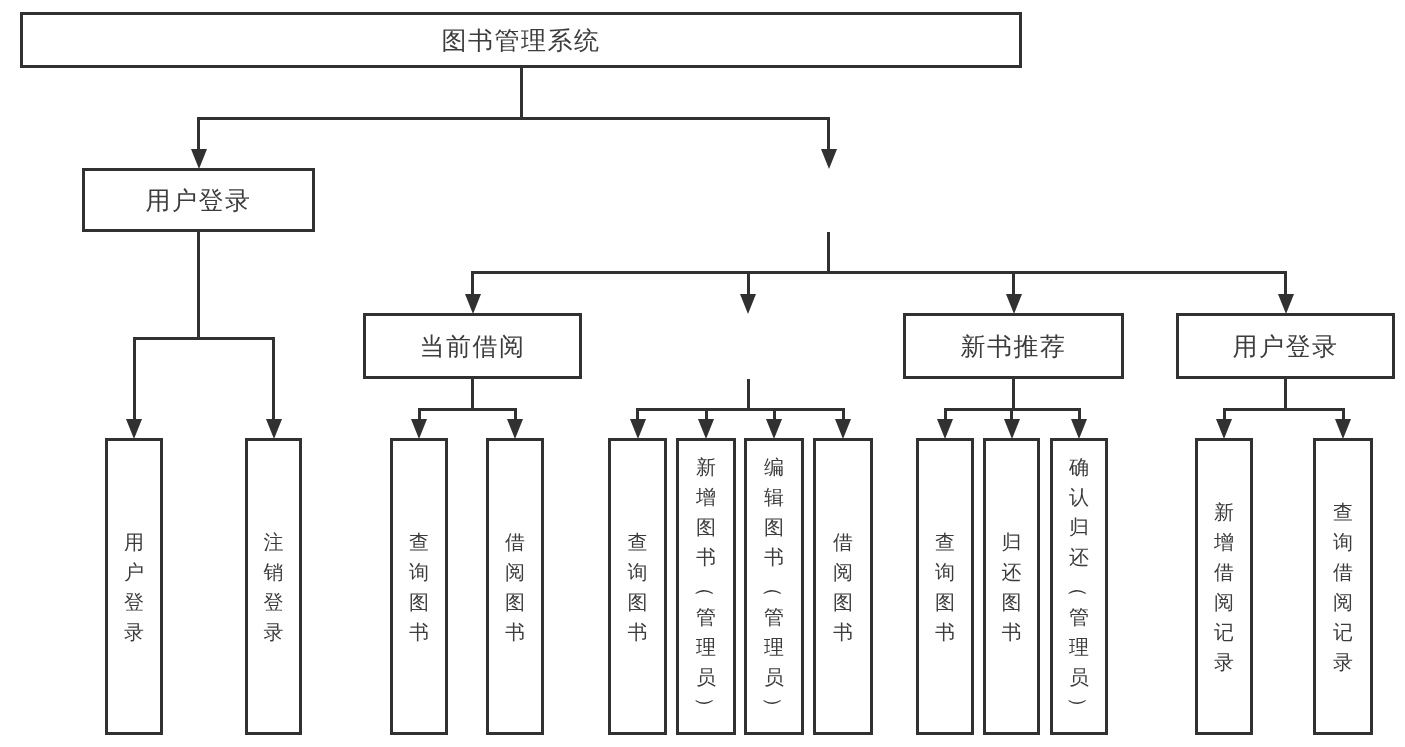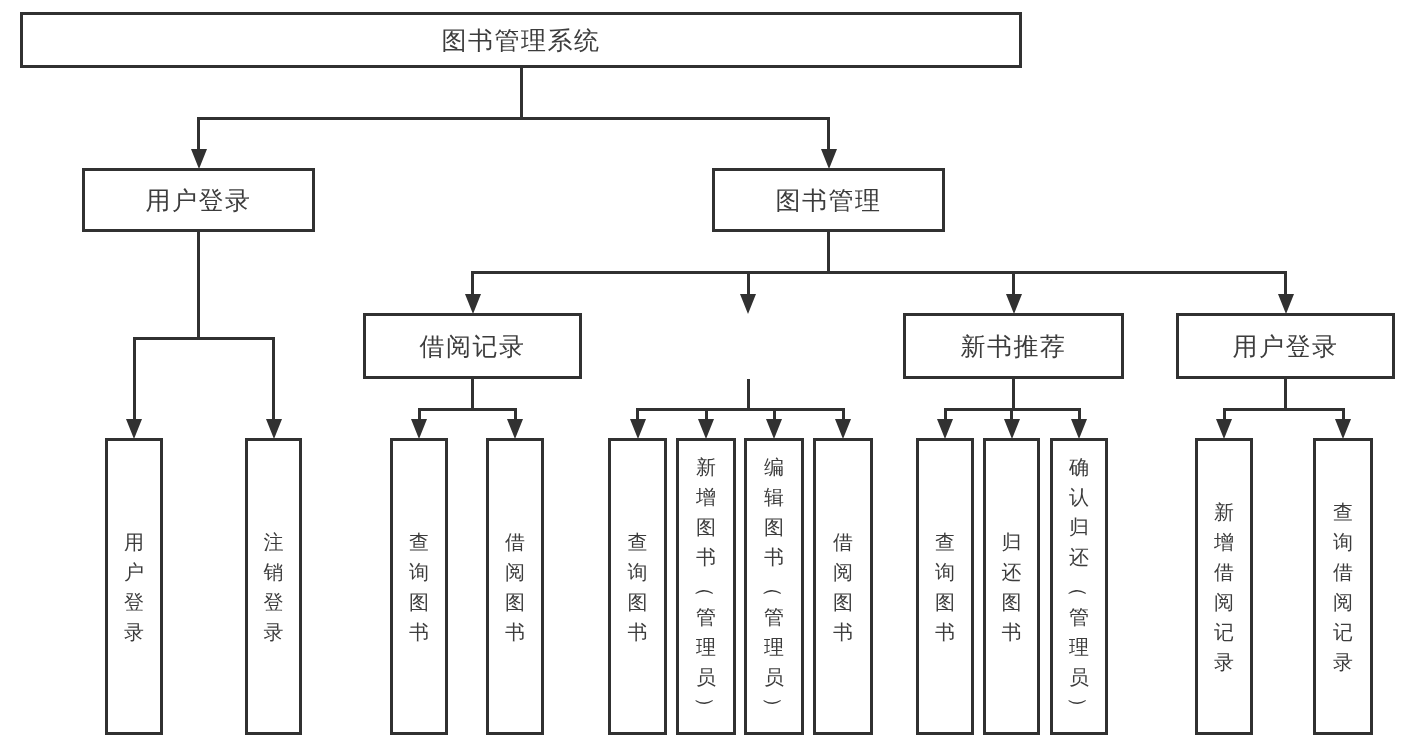--- a/index.html
+++ b/index.html
@@ -98,25 +98,22 @@
     <div class="seg" style="left: 1222.5px; top: 408px; width: 3px; height: 12px;"></div>
     <div class="arrow" style="left: 1216px; top: 419px;"></div>
     <div class="seg" style="left: 1341.5px; top: 408px; width: 3px; height: 12px;"></div>
     <div class="arrow" style="left: 1335px; top: 419px;"></div>
     <div class="node h" style="left: 20px; top: 12px; width: 1002px; height: 56px;">
       <span class="label">图书管理系统</span>
     </div>
     <div class="node h" style="left: 82px; top: 168px; width: 233px; height: 64px;">
       <span class="label">用户登录</span>
     </div>
-    <div class="node h" style="left: 712px; top: 168px; width: 233px; height: 64px;">
-      <span class="label">图书管理</span>
-    </div>
     <div class="node h" style="left: 363px; top: 313px; width: 219px; height: 66px;">
-      <span class="label">借阅记录</span>
+      <span class="label">当前借阅</span>
     </div>
     <div class="node h" style="left: 903px; top: 313px; width: 221px; height: 66px;">
       <span class="label">新书推荐</span>
     </div>
     <div class="node h" style="left: 1176px; top: 313px; width: 219px; height: 66px;">
       <span class="label">用户登录</span>
     </div>
     <div class="node v" style="left: 105px; top: 438px; width: 58px; height: 297px;">
       <span class="label">
         <div class="vchar">用</div>

